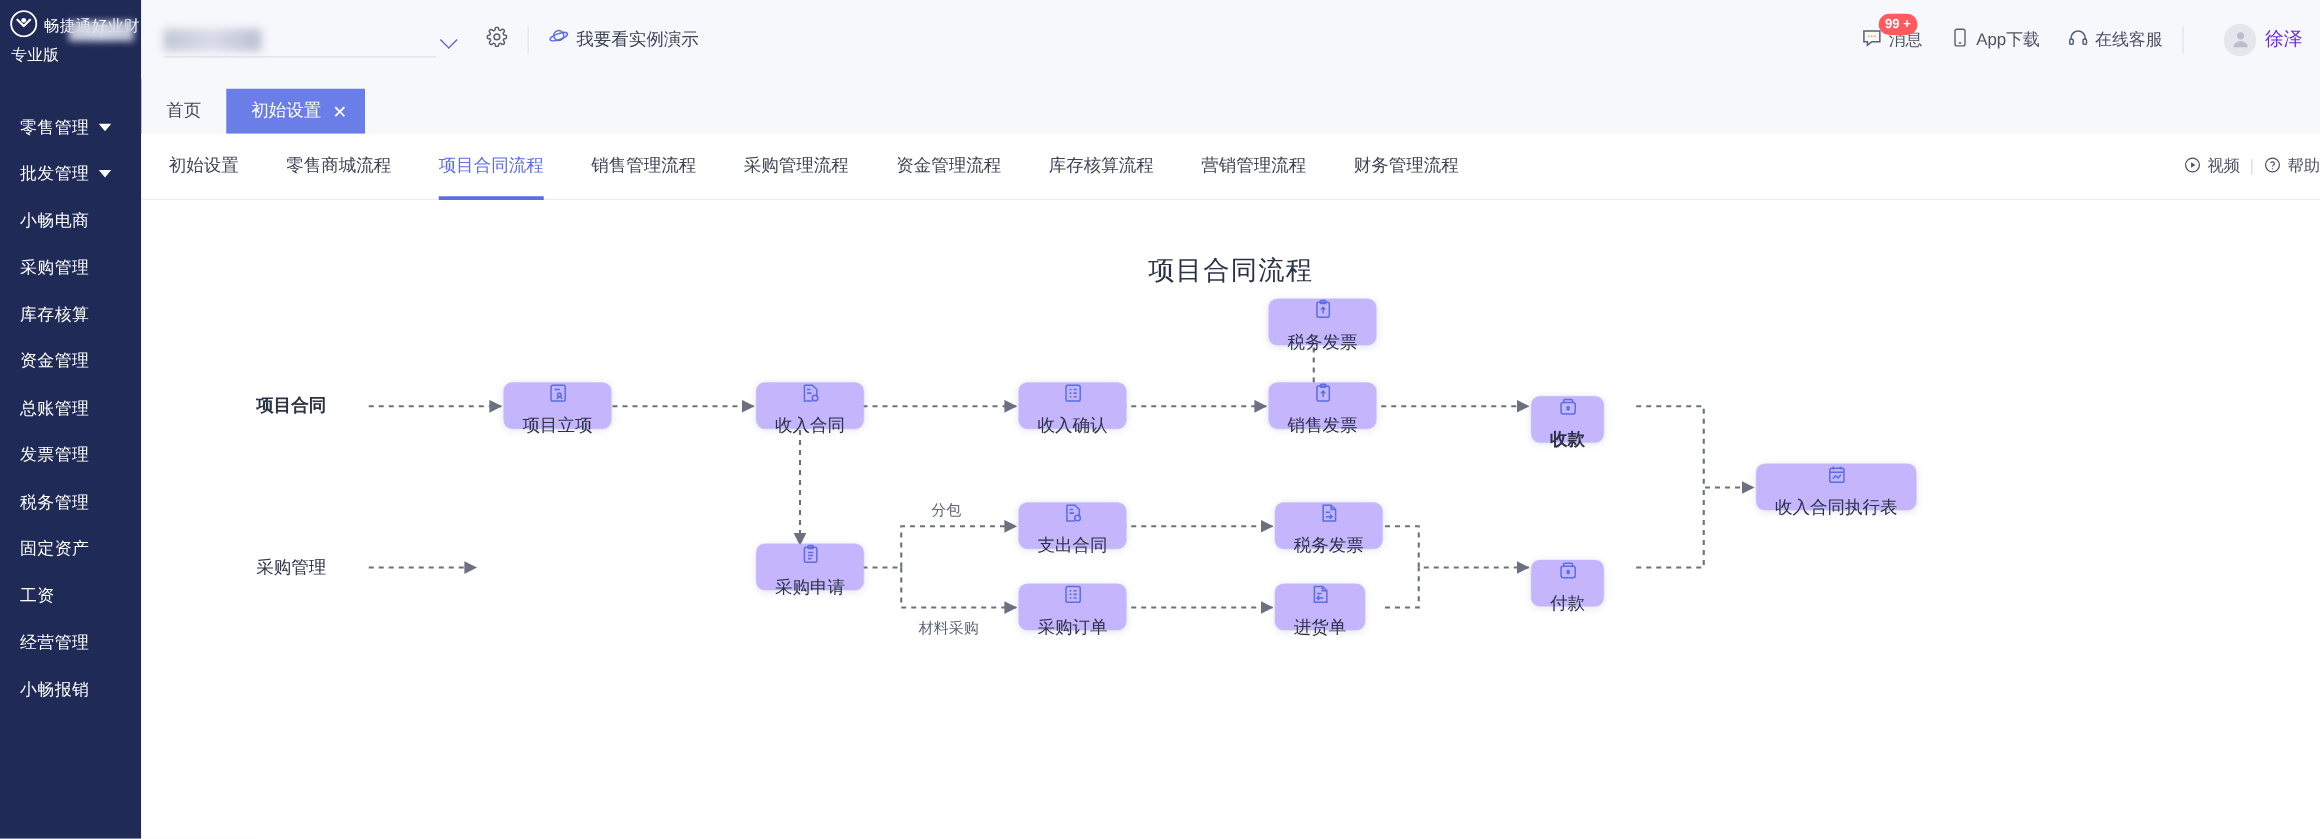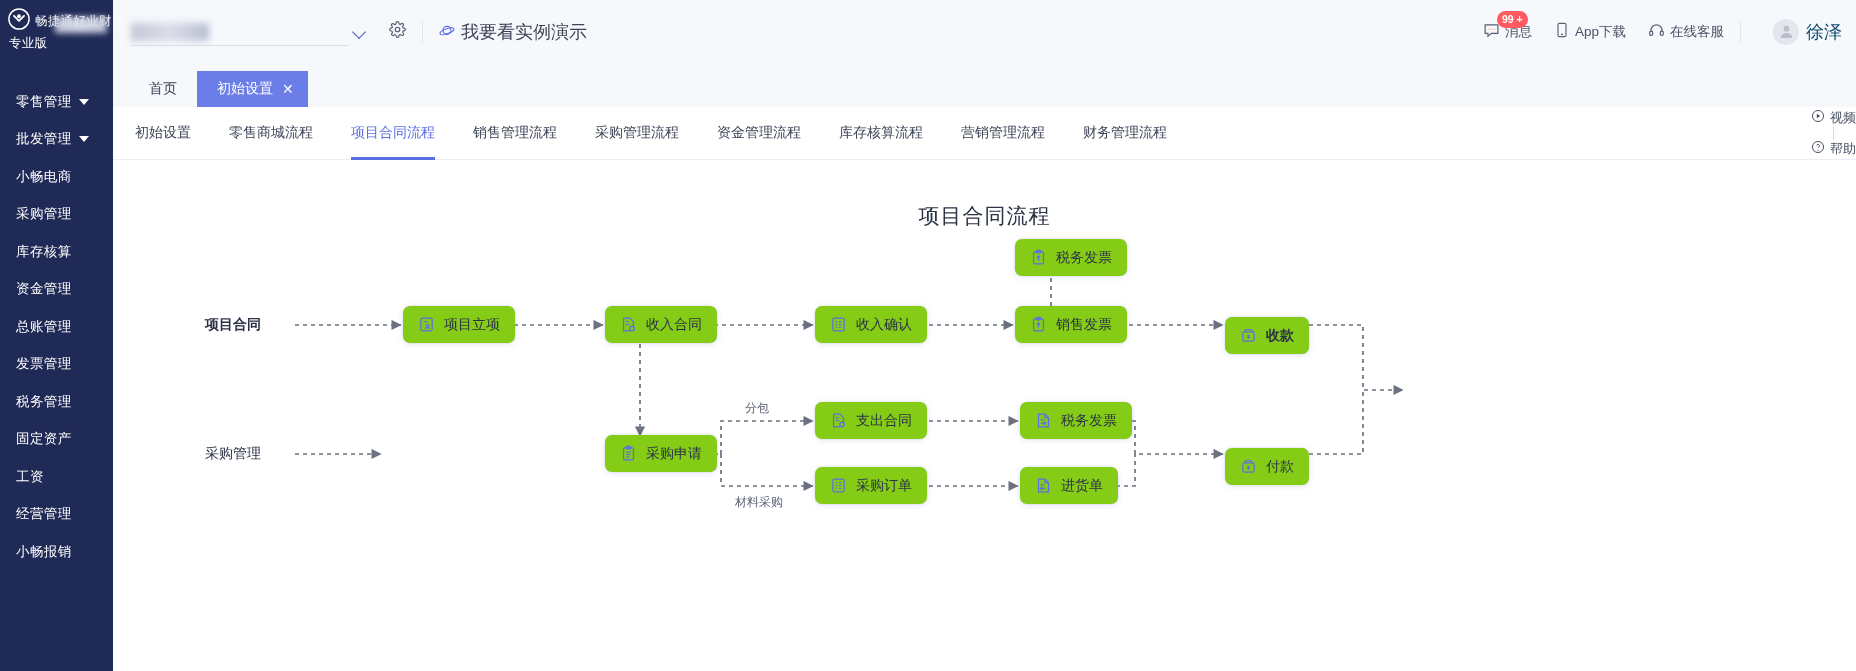--- a/index.html
+++ b/index.html
@@ -67,44 +67,44 @@
     width: 14px; height: 14px; margin-left: 4px; position: relative; cursor: pointer;
   }
   .chev-down::before {
     content: ""; position: absolute; left: 1px; top: 2px; width: 9px; height: 9px;
     border-right: 1.6px solid #4a5ad0; border-bottom: 1.6px solid #4a5ad0;
     transform: rotate(45deg);
   }
   .gear-ico { margin-left: 22px; cursor: pointer; }
   .hdr-sep { width: 1px; height: 22px; background: #e2e4ec; margin: 0 16px; }
   .demo-link {
-    display: flex; align-items: flex-end; gap: 6px; color: #3d4456; font-size: 18px;
+    display: flex; align-items: center; gap: 6px; color: #3d4456; font-size: 14px;
     cursor: pointer; white-space: nowrap; font-family: Liberation Mono, monospace;
   }
   .hdr-spacer { flex: 1; }
   .hdr-actions { display: flex; align-items: center; gap: 0; }
   .hdr-act {
     display: flex; align-items: center; gap: 5px; color: #4b5164; font-size: 13.5px;
     cursor: pointer; margin-left: 22px; position: relative; white-space: nowrap;
   }
   .badge {
     position: absolute; left: 14px; top: -11px;
     background: #ff5a5f; color: #fff; font-size: 10.5px; line-height: 1;
     padding: 3px 5px 3.5px; border-radius: 9px; font-weight: bold; white-space: nowrap;
   }
   .avatar {
     width: 26px; height: 26px; border-radius: 50%; background: #e4e6ee;
     display: flex; align-items: center; justify-content: center; margin-left: 16px;
   }
-  .uname { font-size: 18px; color: #0c4a6e; margin-left: 7px; white-space: nowrap; }
+  .uname { font-size: 15px; color: #6d28d9; margin-left: 7px; white-space: nowrap; }
 
   
   .tabstrip {
     height: 44px; background: #f7f8fc; display: flex; align-items: flex-end;
-    padding-left: 16px; flex: 0 0 44px;
+    padding-left: 0; flex: 0 0 44px;
   }
   .tab {
     height: 36px; min-width: 40px; padding: 0 20px; display: flex; align-items: center;
     justify-content: center; font-size: 14px; color: #3d4456; cursor: pointer;
   }
   .tab.active {
     background: #6b7ee8; color: #ffffff; padding-right: 14px;
   }
   .tab .closex { margin-left: 9px; font-size: 14px; color: #ffffff; line-height: 1; }
 
@@ -119,37 +119,37 @@
   .subtab {
     font-size: 14px; color: #3d4456; margin-right: 38px; cursor: pointer; height: 53px;
     display: flex; align-items: center; position: relative; white-space: nowrap;
   }
   .subtab.active { color: #5b6ee4; }
   .subtab.active::after {
     content: ""; position: absolute; left: 0; right: 0; bottom: 0; height: 2.5px; background: #5b6ee4;
   }
   .subtabs-right {
     position: absolute; right: 0px; display: flex; align-items: center;
-    font-size: 13px; color: #4b5164; gap: 0; flex-direction: column;
+    font-size: 13px; color: #4b5164; gap: 0;
   }
   .sr-item { display: flex; align-items: center; gap: 5px; cursor: pointer; white-space: nowrap; }
   .sr-sep { width: 1px; height: 13px; background: #d8dbe5; margin: 0 9px; }
 
   .flow-title {
     text-align: center; font-size: 21px; color: #2b3245; margin-top: 42px; letter-spacing: 1px;
   }
 
   
   .canvas { position: relative; width: 100%; height: 420px; margin-top: 10px; }
   .svglayer { position: absolute; left: 0; top: 0; width: 1743px; height: 420px; }
   .node {
-    position: absolute; height: 37px; background: #84cc16; border-radius: 7px;
+    position: absolute; height: 37px; background: #c4b5fd; border-radius: 7px;
     box-shadow: 0 1px 6px rgba(90,100,170,.17), 0 0 0 .5px rgba(170,178,215,.25);
     display: flex; align-items: center; padding: 0 15px; gap: 9px;
-    font-size: 14px; color: #2b3245; cursor: pointer; white-space: nowrap;
+    font-size: 14px; color: #2b3245; cursor: pointer; white-space: nowrap; flex-direction: column;
   }
   .node .ico { width: 17px; height: 17px; flex: 0 0 17px; display: block; }
   .rowlabel {
     position: absolute; font-size: 14px; color: #2b3245; white-space: nowrap;
   }
   .edgelabel {
     position: absolute; font-size: 12px; color: #5c6375; white-space: nowrap;
   }
 </style>
 </head>
@@ -461,20 +461,30 @@
 
         <div class="node" style="left:1112px; top:77px;font-weight:bold;">
           <svg class="ico" viewBox="0 0 24 24" fill="none" stroke="#5b6ee4" stroke-width="1.7">
             <rect x="4" y="7" width="16" height="13" rx="2.4"></rect>
             <path d="M7 7V5.2a1.4 1.4 0 0 1 1.4-1.4h7.2A1.4 1.4 0 0 1 17 5.2V7"></path>
             <path d="M10 12.4h4M10 14.8h4M12 11v5.5"></path>
           </svg>
           <span>收款</span>
         </div>
 
+        <div class="node" style="left:1292px; top:131px;">
+          <svg class="ico" viewBox="0 0 24 24" fill="none" stroke="#5b6ee4" stroke-width="1.7">
+            <rect x="4" y="5" width="16" height="16" rx="2.2"></rect>
+            <line x1="4" y1="9.5" x2="20" y2="9.5"></line>
+            <line x1="8" y1="3" x2="8" y2="6.4"></line>
+              <line x1="16" y1="3" x2="16" y2="6.4"></line>
+            <path d="M7.5 17 L10.5 13.5 L13.5 16 L16.5 12.4"></path>
+          </svg>
+          <span>收入合同执行表</span>
+        </div>
 
         <div class="node" style="left:492px; top:195px;">
           <svg class="ico" viewBox="0 0 24 24" fill="none" stroke="#5b6ee4" stroke-width="1.7">
             <rect x="5" y="4" width="14" height="17" rx="2"></rect>
             <rect x="9" y="2" width="6" height="3.4" rx="1"></rect>
             <line x1="9" y1="10" x2="15" y2="10"></line>
               <line x1="9" y1="13.4" x2="15" y2="13.4"></line>
               <line x1="9" y1="16.8" x2="13" y2="16.8"></line>
           </svg>
           <span>采购申请</span>

